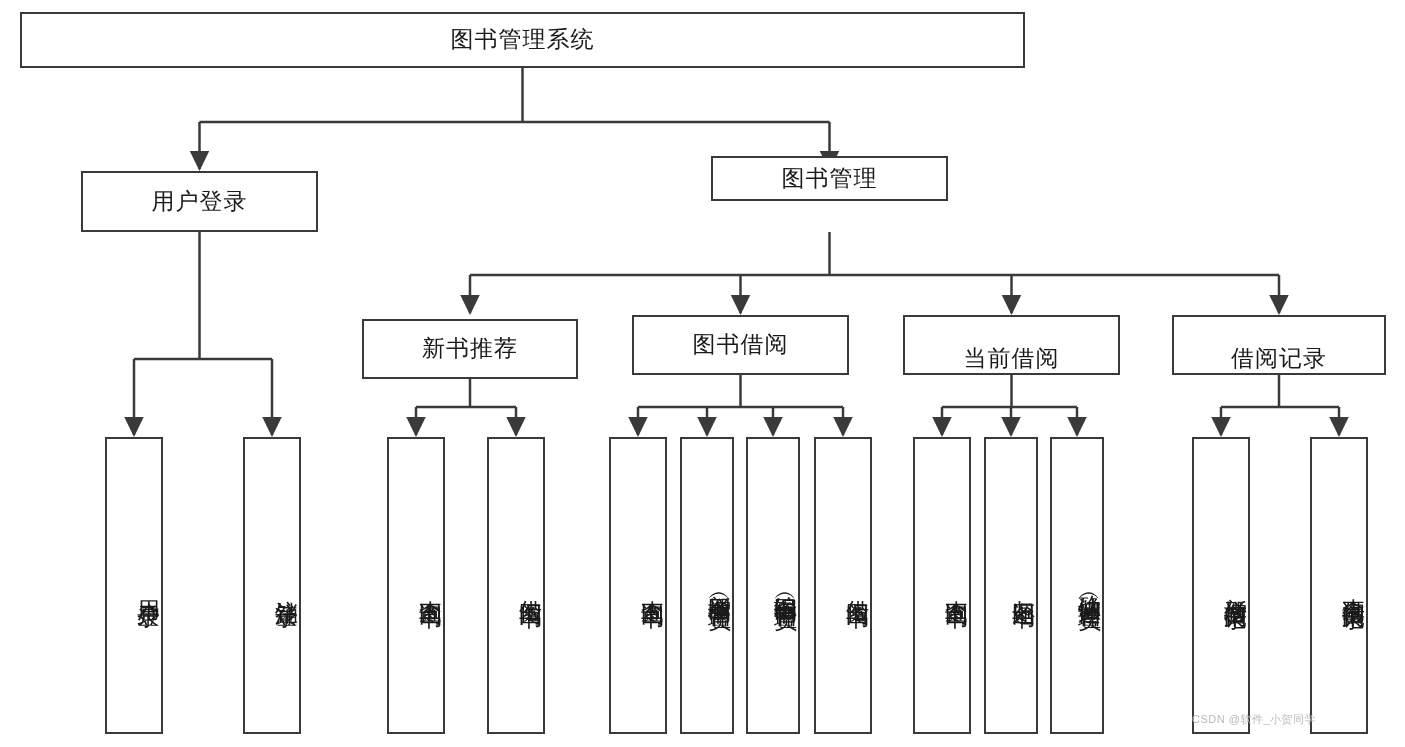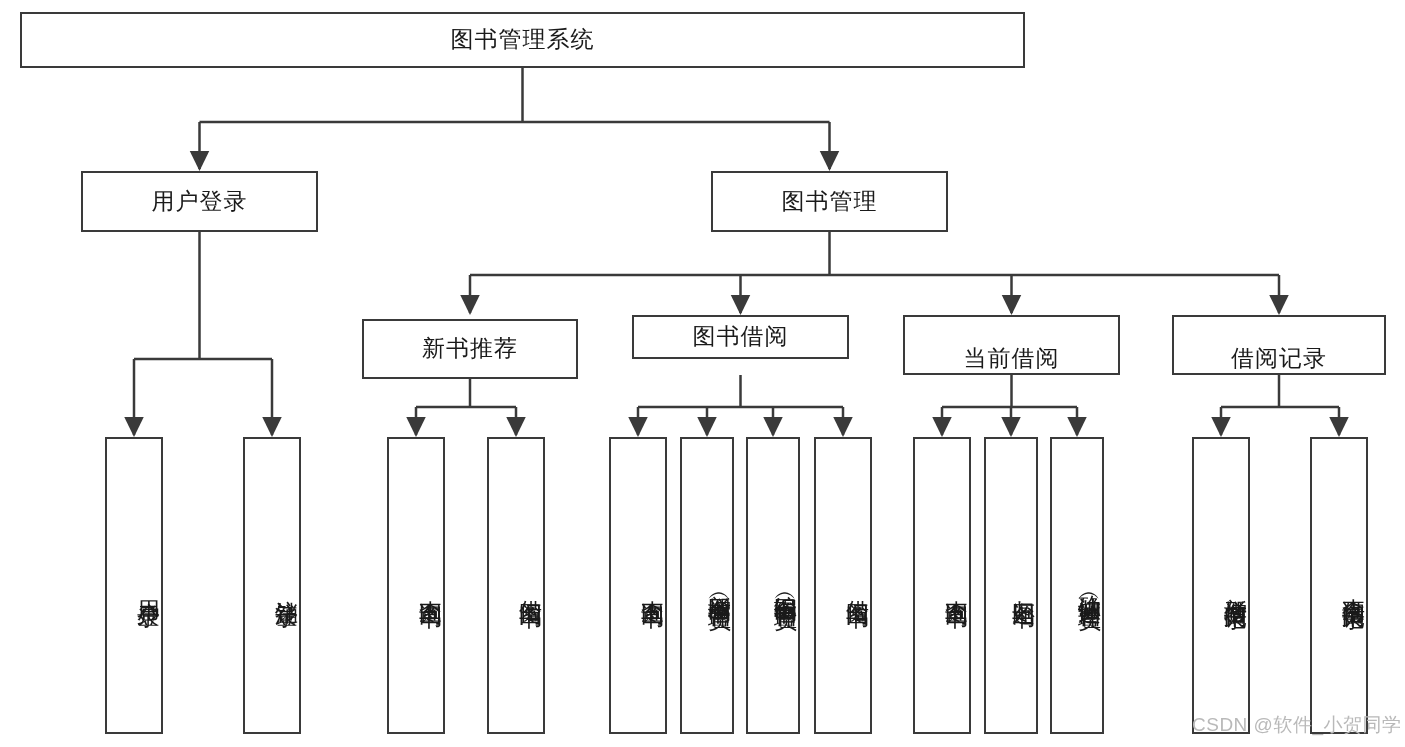--- a/index.html
+++ b/index.html
@@ -55,21 +55,21 @@
   }
   .node.v .vtext {
     writing-mode: vertical-rl;
     text-orientation: upright;
     display: block;
   }
   .watermark {
     position: absolute;
     left: 1192px;
     top: 712px;
-    font-size: 19px;
+    font-size: 11px;
     color: #b9b9b9;
     white-space: nowrap;
     z-index: 5;
     letter-spacing: 0.5px;
   }
 </style>
 </head>
 <body>
 
 <div id="canvas">
@@ -116,27 +116,27 @@
       </g>
   </svg>
 
   <div class="watermark">CSDN @软件_小贺同学</div>
 <div class="node h" style="left: 20px; top: 12px; width: 1005px; height: 56px; border-color: rgb(58, 58, 58); background: rgb(255, 255, 255); color: rgb(26, 26, 26);">
       <span>图书管理系统</span>
     </div>
     <div class="node h" style="left: 81px; top: 171px; width: 237px; height: 61px; border-color: rgb(58, 58, 58); background: rgb(255, 255, 255); color: rgb(26, 26, 26);">
       <span>用户登录</span>
     </div>
-    <div class="node h" style="left: 711px; top: 171px; width: 237px; height: 61px; border-color: rgb(58, 58, 58); background: rgb(255, 255, 255); color: rgb(26, 26, 26);">
+    <div class="node h" style="left: 711px; top: 156px; width: 237px; height: 45px; border-color: rgb(58, 58, 58); background: rgb(255, 255, 255); color: rgb(26, 26, 26);">
       <span>图书管理</span>
     </div>
     <div class="node h" style="left: 362px; top: 319px; width: 216px; height: 60px; border-color: rgb(58, 58, 58); background: rgb(255, 255, 255); color: rgb(26, 26, 26);">
       <span>新书推荐</span>
     </div>
-    <div class="node h" style="left: 632px; top: 315px; width: 217px; height: 44px; border-color: rgb(58, 58, 58); background: rgb(255, 255, 255); color: rgb(26, 26, 26);">
+    <div class="node h" style="left: 632px; top: 315px; width: 217px; height: 60px; border-color: rgb(58, 58, 58); background: rgb(255, 255, 255); color: rgb(26, 26, 26);">
       <span>图书借阅</span>
     </div>
     <div class="node h" style="left: 903px; top: 315px; width: 217px; height: 60px; border-color: rgb(58, 58, 58); background: rgb(255, 255, 255); color: rgb(26, 26, 26); align-items: flex-end;">
       <span>当前借阅</span>
     </div>
     <div class="node h" style="left: 1172px; top: 315px; width: 214px; height: 60px; border-color: rgb(58, 58, 58); background: rgb(255, 255, 255); color: rgb(26, 26, 26); align-items: flex-end;">
       <span>借阅记录</span>
     </div>
     <div class="node v" style="left: 105px; top: 437px; width: 58px; height: 297px; border-color: rgb(58, 58, 58); background: rgb(255, 255, 255); color: rgb(26, 26, 26);">
       <span class="vtext">用户登录</span>

